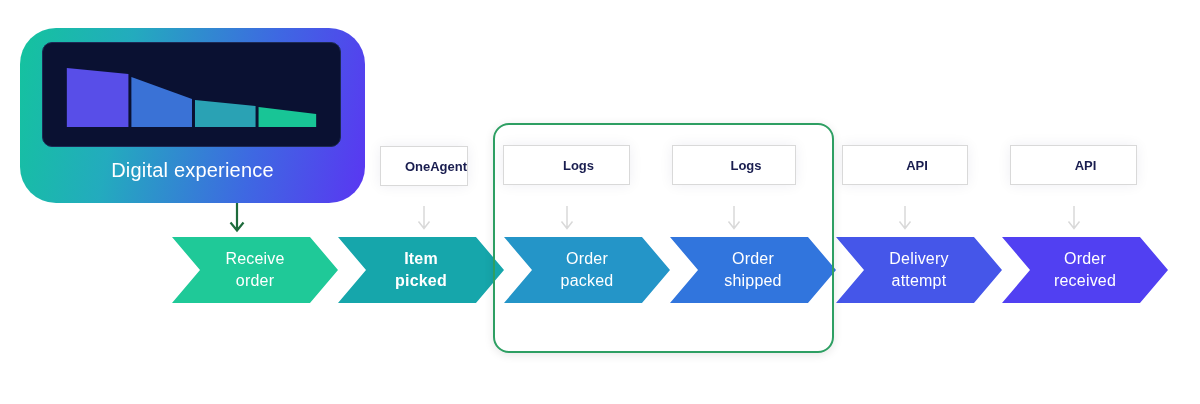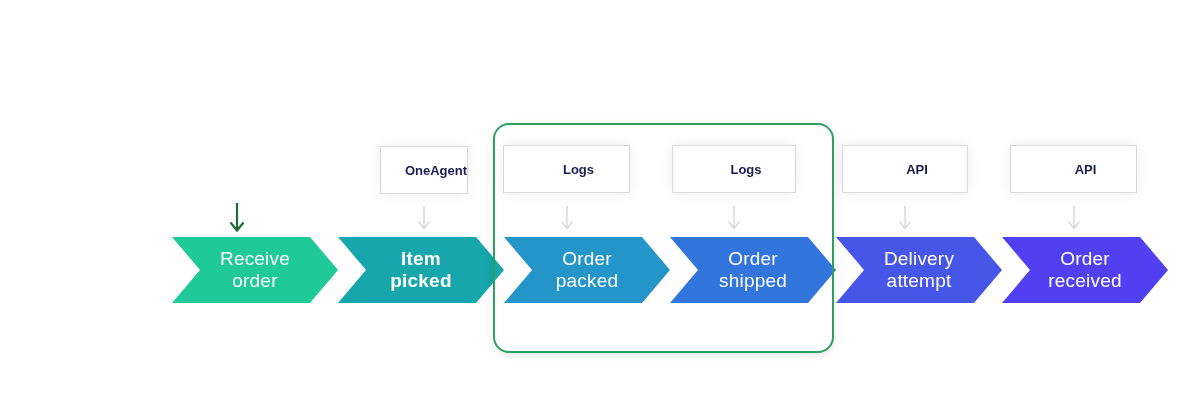--- a/index.html
+++ b/index.html
@@ -39,21 +39,21 @@
 
   
   .card-arrow { position: absolute; left: 228px; top: 202px; }
   .tool-arrow { position: absolute; top: 205px; }
   .ta1 { left: 417px; } .ta2 { left: 560px; } .ta3 { left: 727px; }
   .ta4 { left: 898px; } .ta5 { left: 1067px; }
 
   
   .tool {
     position: absolute;
-    top: 145px; height: 48px;
+    top: 145px; height: 40px;
     background: #ffffff;
     border: 1px solid #d9d9d9;
     box-sizing: border-box;
     display: flex; align-items: center; justify-content: center;
     font-size: 13px; font-weight: bold;
     box-shadow: 0 0 14px rgba(20,30,80,0.07);
     z-index: 2;
     padding-left: 24px;
   }
   .tb1 { left: 380px; width: 88px; top: 146px; }
@@ -67,21 +67,21 @@
     position: absolute;
     top: 237px; width: 166px; height: 66px;
     clip-path: polygon(0 0, 83.13% 0, 100% 50%, 83.13% 100%, 0 100%, 16.87% 50%);
     display: flex; align-items: center; justify-content: center;
     z-index: 1;
   }
   .st1 { left: 172px; } .st2 { left: 338px; font-weight: bold; } .st3 { left: 504px; }
   .st4 { left: 670px; } .st5 { left: 836px; } .st6 { left: 1002px; }
   .stage-label {
     color: #ffffff;
-    font-size: 19px;
+    font-size: 16px;
     line-height: 22px;
     text-align: center;
     white-space: pre-line;
     letter-spacing: 0.2px;
   }
 
   
   .highlight {
     position: absolute;
     left: 493px; top: 123px;
@@ -92,20 +92,31 @@
     box-shadow: 0 2px 10px rgba(0,0,0,0.10);
     z-index: 3;
     pointer-events: none;
   }
 </style>
 </head>
 <body>
 
 <div class="canvas">
 
+  <div class="card" style="background: linear-gradient(102deg, rgb(20, 195, 158) 0%, rgb(35, 171, 190) 30%, rgb(62, 104, 226) 68%, rgb(90, 54, 242) 100%);">
+    <div class="panel" style="background: rgb(10, 17, 50);">
+      <svg class="funnel" viewBox="0 0 299 103" preserveAspectRatio="none">
+        <polygon points="24,25 86,31 86,84 24,84" fill="#584ee8"></polygon>
+        <polygon points="89,34 150,56 150,84 89,84" fill="#3a72d6"></polygon>
+        <polygon points="153,57 214,63 214,84 153,84" fill="#2aa2b4"></polygon>
+        <polygon points="217,64 275,71 275,84 217,84" fill="#18c596"></polygon>
+      </svg>
+    </div>
+    <div class="card-label">Digital experience</div>
+  </div>
 
   <svg class="card-arrow" width="18" height="32" viewBox="0 0 18 32">
     <path d="M9 1 V27 M2.5 20.5 L9 28.5 L15.5 20.5" fill="none" stroke-width="2.2" stroke="#1e6b3c"></path>
   </svg>
 
   <div class="tool tb1" style="color: rgb(25, 29, 79); border-color: rgb(217, 217, 217);">OneAgent</div>
   <div class="tool tb2" style="color: rgb(25, 29, 79); border-color: rgb(217, 217, 217);">Logs</div>
   <div class="tool tb3" style="color: rgb(25, 29, 79); border-color: rgb(217, 217, 217);">Logs</div>
   <div class="tool tb4" style="color: rgb(25, 29, 79); border-color: rgb(217, 217, 217);">API</div>
   <div class="tool tb5" style="color: rgb(25, 29, 79); border-color: rgb(217, 217, 217);">API</div>

